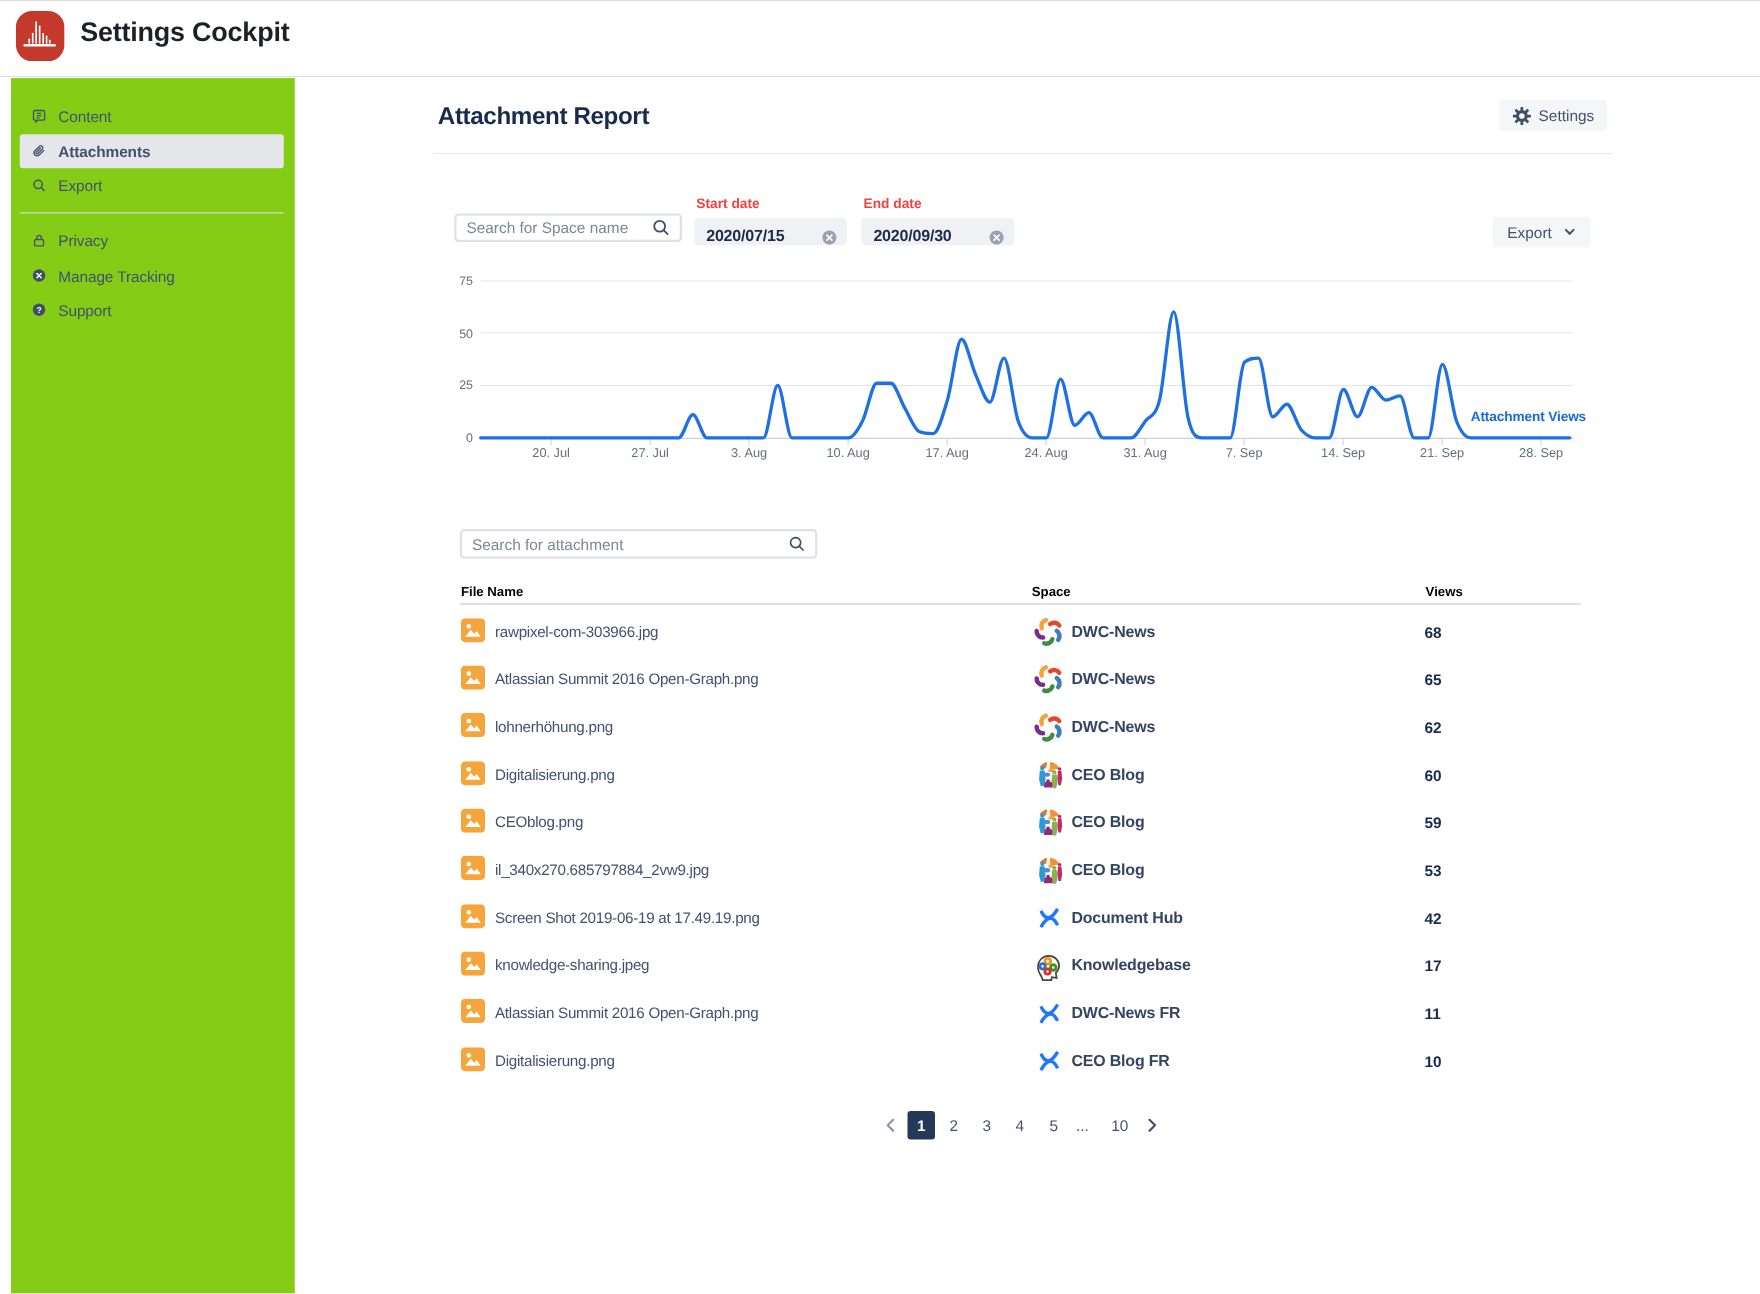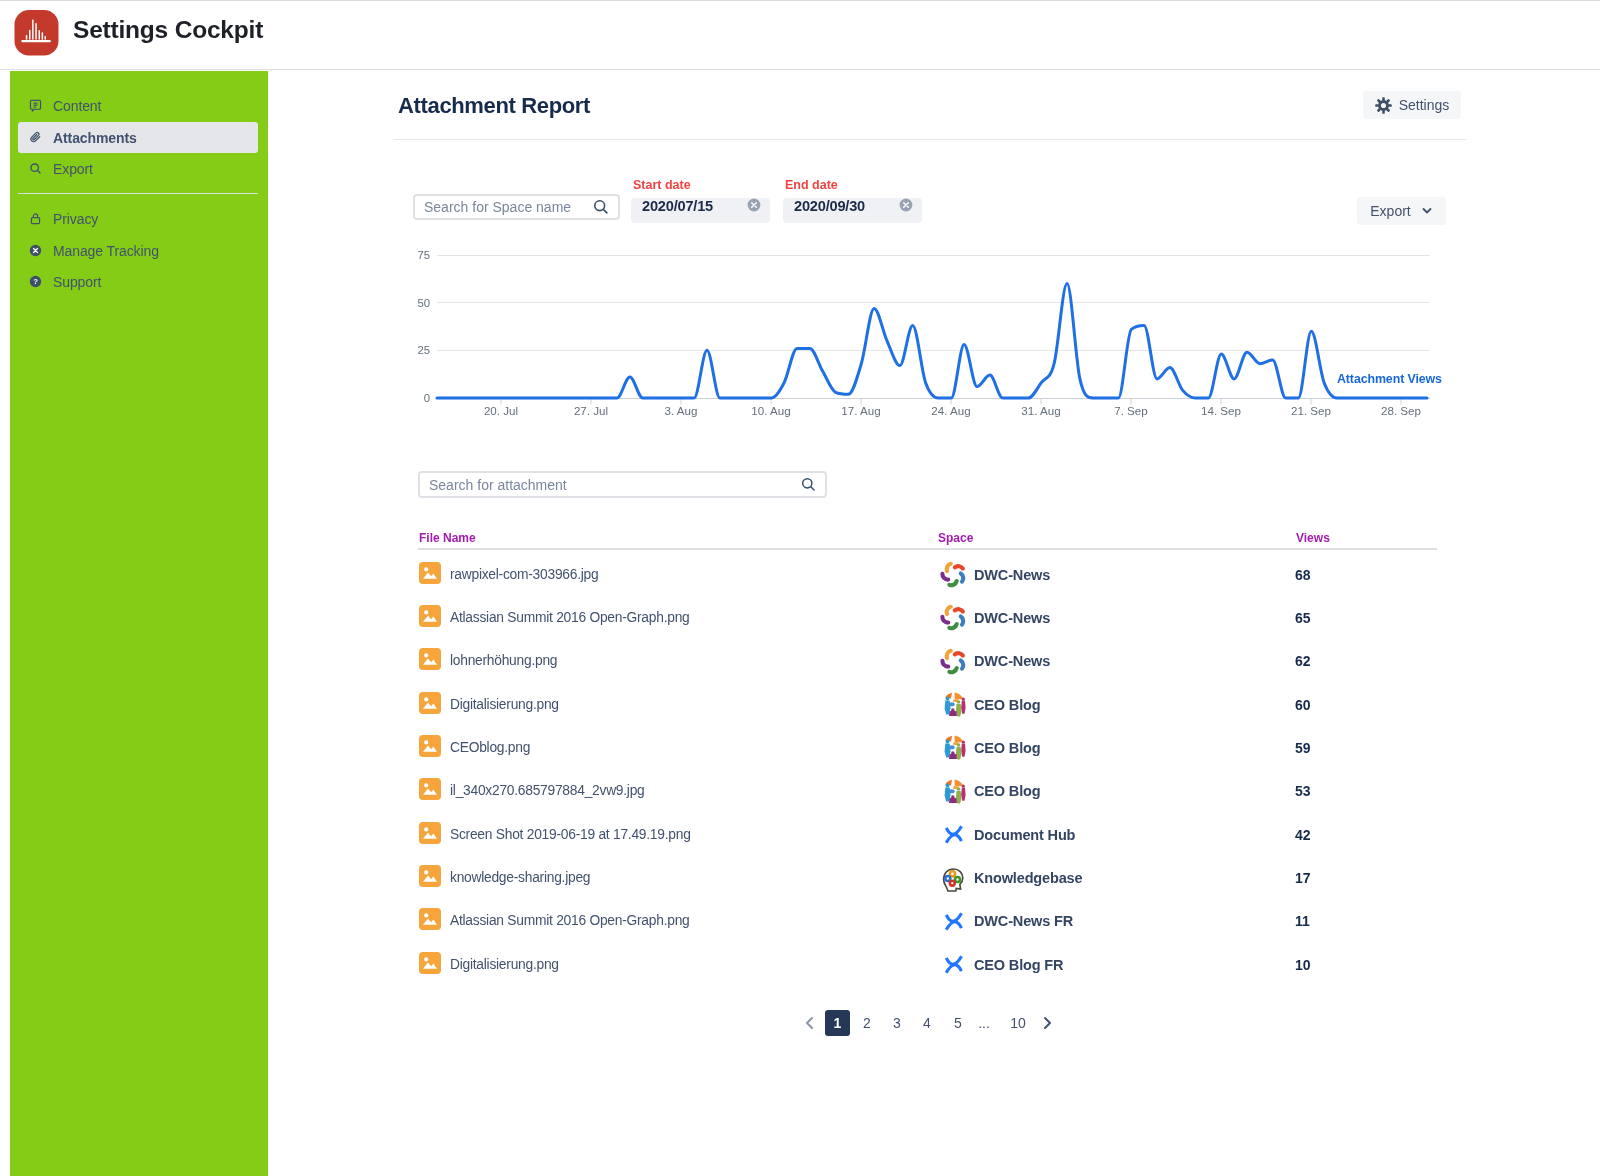--- a/index.html
+++ b/index.html
@@ -20,24 +20,24 @@
 .nav.sel .lb{font-weight:700}
 #sdiv{position:absolute;left:8px;top:122px;width:240px;border-top:1px solid #d9dce1}
 
 #h1{position:absolute;left:398px;top:93px;font-size:22px;letter-spacing:-.35px;font-weight:700;color:#172b4d}
 .btn{position:absolute;background:#f5f6f8;border-radius:3px;display:flex;align-items:center;justify-content:center;font-size:14px;color:#42526e;font-weight:500}
 #hdiv{position:absolute;left:394px;top:139px;width:1072px;border-top:1px solid #e6e8ec}
 
 .inp{position:absolute;background:#fff;border:2px solid #dfe1e6;border-radius:4px;display:flex;align-items:center}
 .inp .ph{color:#7a869a;font-size:14px;margin-left:9px;flex:1}
 .lab{position:absolute;font-size:12.5px;font-weight:600;color:#ef4444}
-.datef{position:absolute;background:#f0f1f4;border-radius:4px;height:25px;display:flex;align-items:flex-start}
+.datef{position:absolute;background:#f0f1f4;border-radius:4px;height:25px;display:flex;align-items:flex-end}
 .datef .dt{font-size:14.6px;letter-spacing:-.2px;font-weight:600;color:#1c2b4a;margin-left:11px;flex:1}
 
-.th{position:absolute;font-size:12px;font-weight:700;color:#a21caf}
+.th{position:absolute;font-size:12px;font-weight:700;color:#000000}
 #tdiv{position:absolute;left:418px;top:548px;width:1019px;border-top:2px solid #dcdfe4}
 .fname{position:absolute;left:450px;font-size:13.8px;letter-spacing:-.25px;color:#42526e}
 .sname{position:absolute;left:974px;font-size:14.5px;letter-spacing:-.15px;font-weight:600;color:#344563}
 .views{position:absolute;left:1295px;font-size:14px;font-weight:700;color:#172b4d}
 .ficon{position:absolute;left:419px;width:22px;height:22px}
 .sicon{position:absolute}
 
 .pg{position:absolute;top:1010px;height:26px;display:flex;align-items:center;justify-content:center;font-size:14px;color:#42526e}
 #pg1{background:#253858;color:#fff;border-radius:3px;font-weight:700}
 </style>
@@ -169,21 +169,21 @@
       <text x="951" y="415">24. Aug</text>
       <text x="1041" y="415">31. Aug</text>
       <text x="1131" y="415">7. Sep</text>
       <text x="1221" y="415">14. Sep</text>
       <text x="1311" y="415">21. Sep</text>
       <text x="1401" y="415">28. Sep</text>
  </g>
  <path id="line" fill="none" stroke="#1f6fe5" stroke-width="3" stroke-linejoin="round" stroke-linecap="round" d="M437.0 398.0C441.3 398.0 445.6 398.0 449.9 398.0C454.1 398.0 458.4 398.0 462.7 398.0C467.0 398.0 471.3 398.0 475.6 398.0C479.9 398.0 484.1 398.0 488.4 398.0C492.7 398.0 497.0 398.0 501.3 398.0C505.6 398.0 509.9 398.0 514.1 398.0C518.4 398.0 522.7 398.0 527.0 398.0C531.3 398.0 535.6 398.0 539.9 398.0C544.1 398.0 548.4 398.0 552.7 398.0C557.0 398.0 561.3 398.0 565.6 398.0C569.9 398.0 574.1 398.0 578.4 398.0C582.7 398.0 587.0 398.0 591.3 398.0C595.6 398.0 599.9 398.0 604.1 398.0C608.4 398.0 612.7 398.0 617.0 398.0C621.3 398.0 625.6 377.0 629.9 377.0C634.1 377.0 638.4 398.0 642.7 398.0C647.0 398.0 651.3 398.0 655.6 398.0C659.9 398.0 664.1 398.0 668.4 398.0C672.7 398.0 677.0 398.0 681.3 398.0C685.6 398.0 689.9 398.0 694.1 398.0C698.4 398.0 702.7 350.3 707.0 350.3C711.3 350.3 715.6 398.0 719.9 398.0C724.1 398.0 728.4 398.0 732.7 398.0C737.0 398.0 741.3 398.0 745.6 398.0C749.9 398.0 754.1 398.0 758.4 398.0C762.7 398.0 767.0 398.0 771.3 398.0C775.6 398.0 779.9 391.0 784.1 382.7C788.4 374.5 792.7 348.4 797.0 348.4C801.3 348.4 805.6 348.4 809.9 348.4C814.1 348.4 818.4 364.0 822.7 371.3C827.0 378.6 831.3 390.4 835.6 392.3C839.9 394.2 844.1 394.2 848.4 394.2C852.7 394.2 857.0 378.0 861.3 363.7C865.6 349.4 869.9 308.4 874.1 308.4C878.4 308.4 882.7 331.3 887.0 340.8C891.3 350.3 895.6 365.6 899.9 365.6C904.1 365.6 908.4 325.5 912.7 325.5C917.0 325.5 921.3 370.7 925.6 382.7C929.9 394.8 934.1 398.0 938.4 398.0C942.7 398.0 947.0 398.0 951.3 398.0C955.6 398.0 959.9 344.6 964.1 344.6C968.4 344.6 972.7 386.6 977.0 386.6C981.3 386.6 985.6 375.1 989.9 375.1C994.1 375.1 998.4 398.0 1002.7 398.0C1007.0 398.0 1011.3 398.0 1015.6 398.0C1019.9 398.0 1024.1 398.0 1028.4 398.0C1032.7 398.0 1037.0 388.5 1041.3 382.7C1045.6 377.0 1049.9 380.2 1054.1 363.7C1058.4 347.2 1062.7 283.6 1067.0 283.6C1071.3 283.6 1075.6 359.9 1079.9 378.9C1084.1 398.0 1088.4 398.0 1092.7 398.0C1097.0 398.0 1101.3 398.0 1105.6 398.0C1109.9 398.0 1114.1 398.0 1118.4 398.0C1122.7 398.0 1127.0 333.2 1131.3 329.4C1135.6 325.5 1139.9 325.5 1144.1 325.5C1148.4 325.5 1152.7 378.9 1157.0 378.9C1161.3 378.9 1165.6 367.5 1169.9 367.5C1174.1 367.5 1178.4 385.3 1182.7 390.4C1187.0 395.5 1191.3 398.0 1195.6 398.0C1199.9 398.0 1204.1 398.0 1208.4 398.0C1212.7 398.0 1217.0 354.1 1221.3 354.1C1225.6 354.1 1229.9 378.9 1234.1 378.9C1238.4 378.9 1242.7 352.2 1247.0 352.2C1251.3 352.2 1255.6 363.7 1259.9 363.7C1264.1 363.7 1268.4 359.9 1272.7 359.9C1277.0 359.9 1281.3 398.0 1285.6 398.0C1289.9 398.0 1294.1 398.0 1298.4 398.0C1302.7 398.0 1307.0 331.3 1311.3 331.3C1315.6 331.3 1319.9 371.6 1324.1 382.7C1328.4 393.9 1332.7 398.0 1337.0 398.0C1341.3 398.0 1345.6 398.0 1349.9 398.0C1354.1 398.0 1358.4 398.0 1362.7 398.0C1367.0 398.0 1371.3 398.0 1375.6 398.0C1379.9 398.0 1384.1 398.0 1388.4 398.0C1392.7 398.0 1397.0 398.0 1401.3 398.0C1405.6 398.0 1409.9 398.0 1414.1 398.0C1418.4 398.0 1422.7 398.0 1427.0 398.0"></path>
  <text x="1337" y="383" fill="#1868db" font-size="12.4" font-weight="bold" letter-spacing="-0.1">Attachment Views</text>
 </svg>
-<div class="inp" style="left:418px;top:471px;width:409px;height:27px">
+<div class="inp" style="left:418px;top:481px;width:325px;height:27px">
     <span class="ph">Search for attachment</span>
     <svg width="15" height="15" viewBox="0 0 16 16" style="margin-right:9px">
       <circle cx="6.7" cy="6.7" r="4.9" fill="none" stroke="#374e68" stroke-width="1.6"></circle>
       <path stroke="#374e68" stroke-width="1.6" stroke-linecap="round" d="m10.5 10.5 3.4 3.4"></path>
     </svg>
   </div>
 <div class="th" style="left:419px;top:531px">File Name</div>
 <div class="th" style="left:938px;top:531px">Space</div>
 <div class="th" style="left:1296px;top:531px">Views</div>
 <div id="tdiv"></div>

